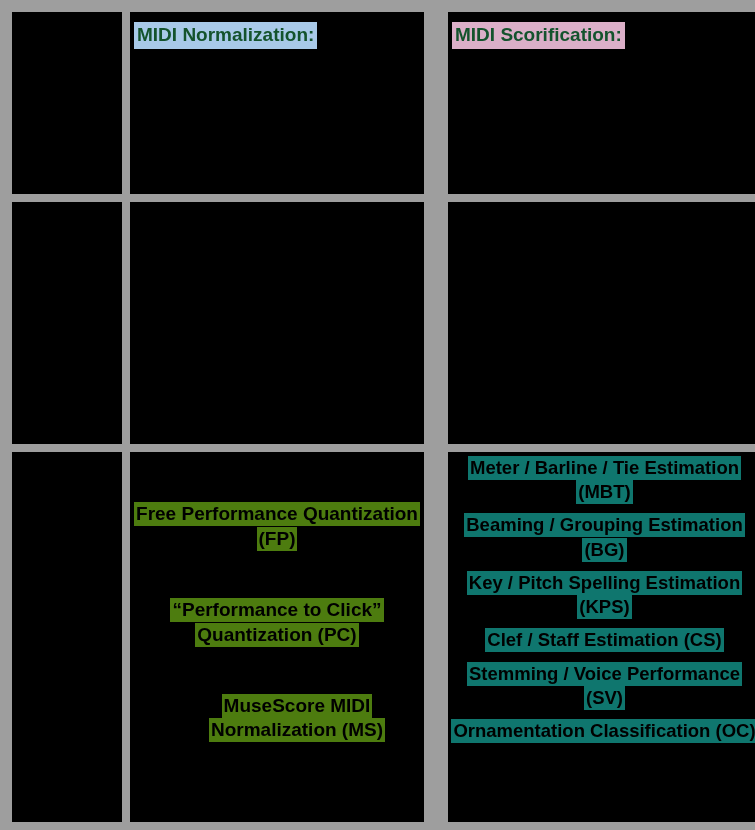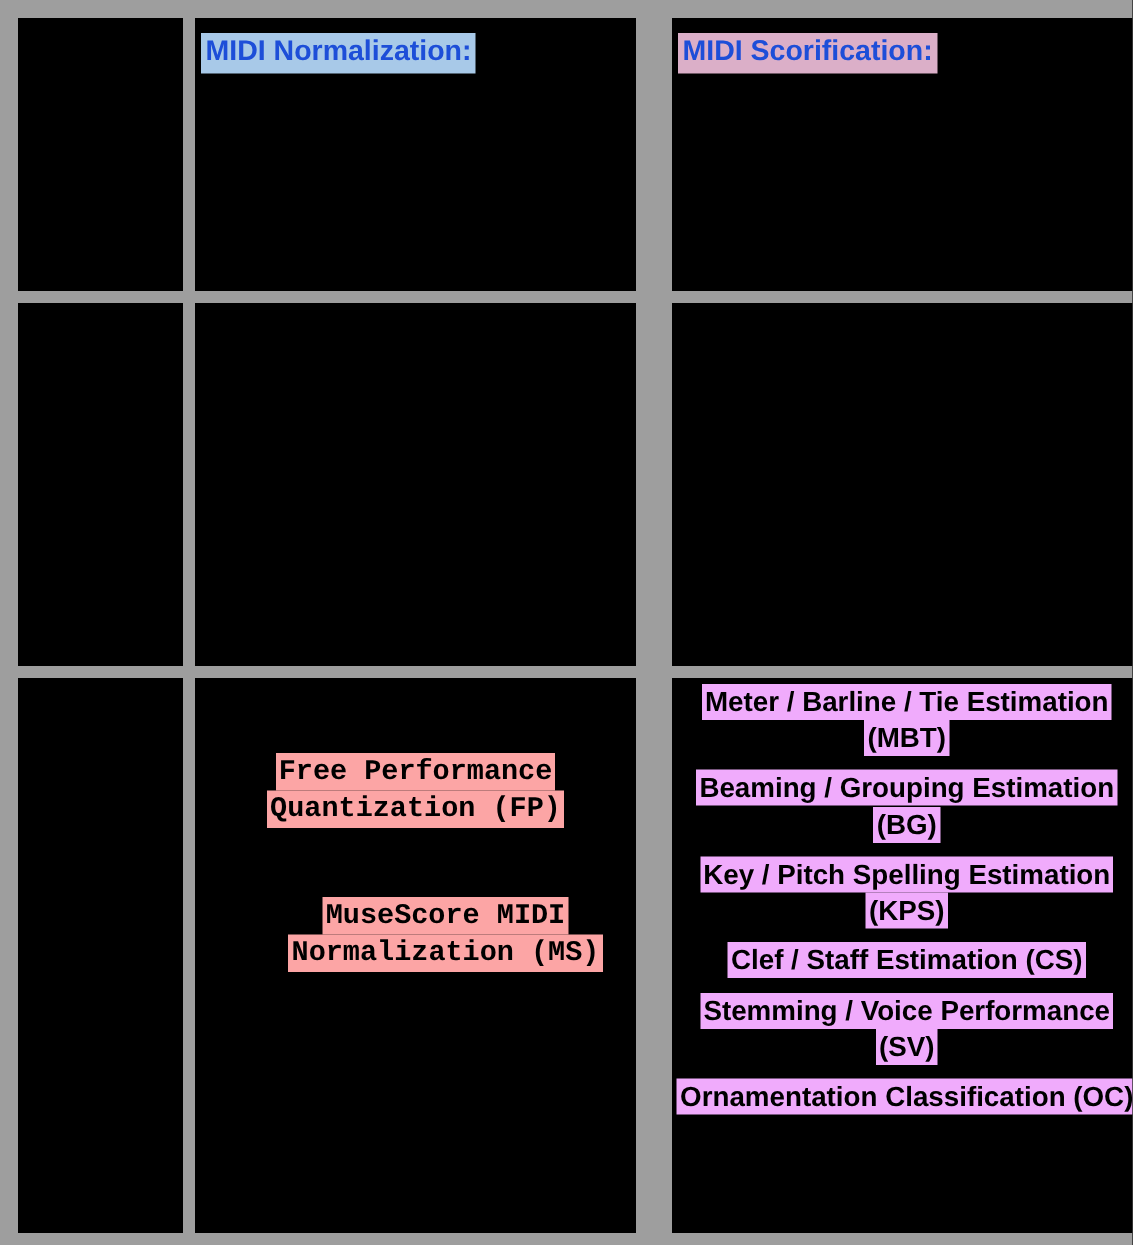--- a/index.html
+++ b/index.html
@@ -33,21 +33,21 @@
   .row-3 { top: 452px; height: 370px; }
 
   
   .hdr-wrap {
     padding: 10px 0 0 4px;
   }
   .hdr {
     display: inline-block;
     font-size: 19px;
     font-weight: bold;
-    color: #1d4ed8;
+    color: #14532d;
     line-height: 1.28;
     padding: 1px 3px 2px 3px;
     white-space: nowrap;
   }
   .hdr.blue { background: #a8c9e8; }
   .hdr.pink { background: #dbafc8; }
 
   
   .tasklist {
     position: absolute;
@@ -66,25 +66,25 @@
     text-align: center;
   }
   .task .swatch {
     display: inline;
     padding: 1px 2px 2px 2px;
     box-decoration-break: clone;
     -webkit-box-decoration-break: clone;
   }
   .blue-list .task { font-size: 19px; margin-bottom: 46px; }
   .blue-list .task:last-child { margin-bottom: 0; padding-left: 40px; }
-  .blue-list .task .swatch { background: #fca5a5; font-family: Liberation Mono, monospace; }
+  .blue-list .task .swatch { background: #4d7c0f; }
 
   .pink-list .task { font-size: 18.5px; margin-bottom: 9px; }
   .pink-list .task:last-child { margin-bottom: 0; }
-  .pink-list .task .swatch { background: #f0abfc; margin-top: 42px; }
+  .pink-list .task .swatch { background: #0f766e; margin-top: 42px; }
 </style>
 </head>
 <body>
 
 <div id="page">
 
   <div class="cell col-a row-1"></div>
 
   <div class="cell col-b row-1">
     <div class="hdr-wrap">
@@ -101,20 +101,23 @@
   <div class="cell col-a row-2"></div>
   <div class="cell col-b row-2"></div>
   <div class="cell col-c row-2"></div>
 
   <div class="cell col-a row-3"></div>
 
   <div class="cell col-b row-3">
     <div class="tasklist blue-list">
       <span class="task">
         <span class="swatch">Free Performance Quantization (FP)</span>
+      </span>
+      <span class="task">
+        <span class="swatch">“Performance to Click” Quantization (PC)</span>
       </span>
       <span class="task">
         <span class="swatch">MuseScore MIDI Normalization (MS)</span>
       </span>
     </div>
   </div>
 
   <div class="cell col-c row-3">
     <div class="tasklist pink-list">
       <span class="task">

